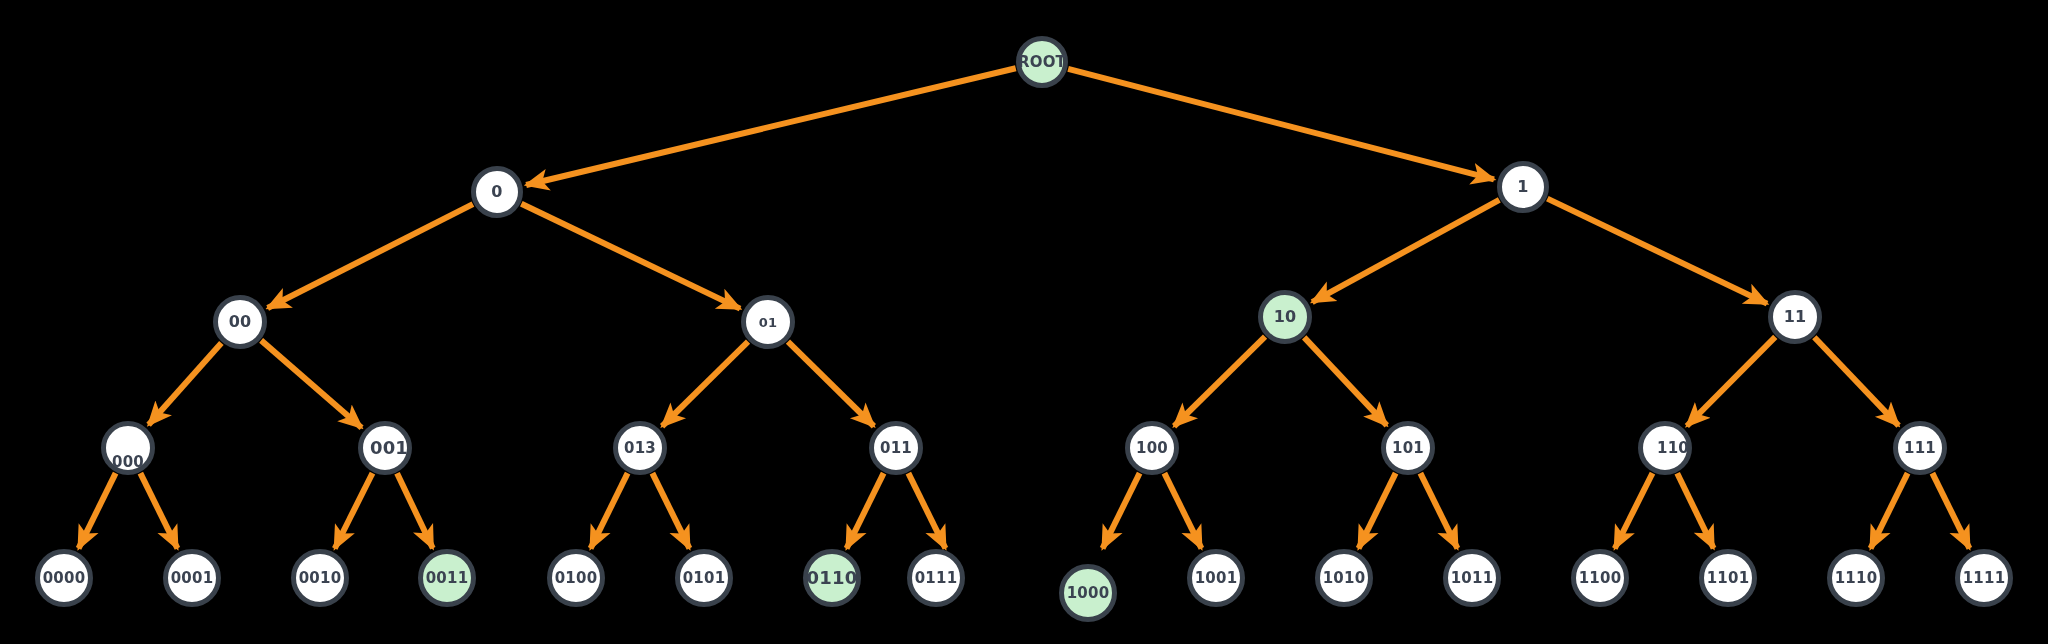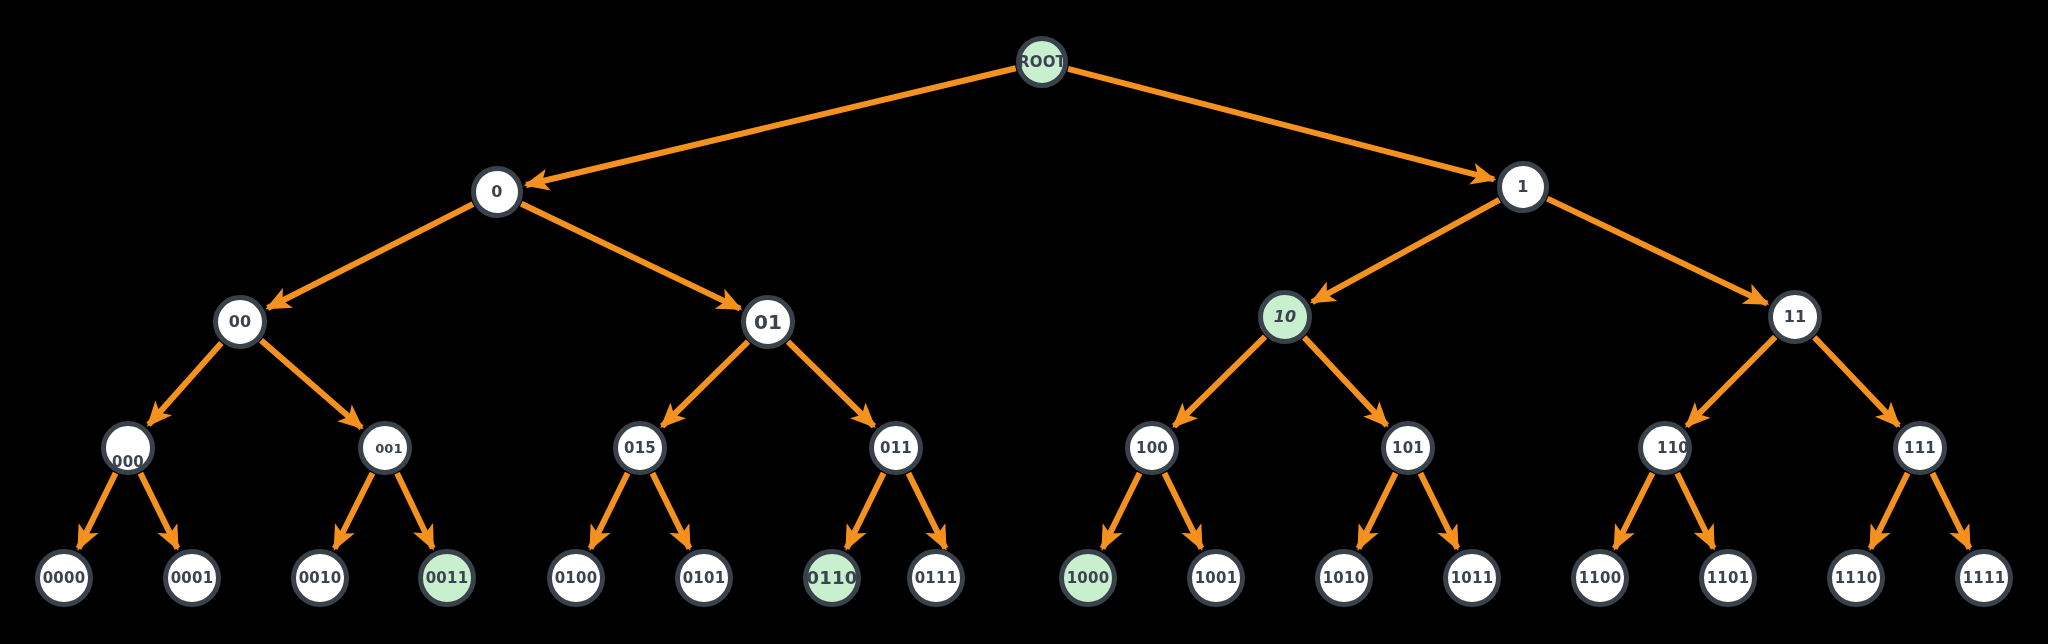--- a/index.html
+++ b/index.html
@@ -106,36 +106,36 @@
       <div class="node" style="left: 497px; top: 192px; width: 52px; height: 52px;">
         <span class="node-label" style="font-size: 16px;">0</span>
       </div>
       <div class="node" style="left: 1523px; top: 187px; width: 52px; height: 52px;">
         <span class="node-label" style="font-size: 16px;">1</span>
       </div>
       <div class="node" style="left: 240px; top: 322px; width: 54px; height: 54px;">
         <span class="node-label" style="font-size: 16px;">00</span>
       </div>
       <div class="node" style="left: 768px; top: 322px; width: 54px; height: 54px;">
-        <span class="node-label" style="font-size: 20px;">01</span>
+        <span class="node-label" style="font-size: 13px;">01</span>
       </div>
       <div class="node highlight" style="left: 1285px; top: 317px; width: 54px; height: 54px;">
-        <span class="node-label" style="font-size: 16px; font-style: italic;">10</span>
+        <span class="node-label" style="font-size: 16px;">10</span>
       </div>
       <div class="node" style="left: 1795px; top: 317px; width: 54px; height: 54px;">
         <span class="node-label" style="font-size: 16px;">11</span>
       </div>
       <div class="node" style="left: 128px; top: 448px; width: 54px; height: 54px; align-items: flex-end;">
         <span class="node-label" style="font-size: 15px;">000</span>
       </div>
       <div class="node" style="left: 385px; top: 448px; width: 54px; height: 54px;">
-        <span class="node-label" style="font-size: 13px; margin-left: 8px;">001</span>
+        <span class="node-label" style="font-size: 18px; margin-left: 8px;">001</span>
       </div>
       <div class="node" style="left: 640px; top: 448px; width: 54px; height: 54px;">
-        <span class="node-label" style="font-size: 15px;">015</span>
+        <span class="node-label" style="font-size: 15px;">013</span>
       </div>
       <div class="node" style="left: 896px; top: 448px; width: 54px; height: 54px;">
         <span class="node-label" style="font-size: 15px;">011</span>
       </div>
       <div class="node" style="left: 1152px; top: 448px; width: 54px; height: 54px;">
         <span class="node-label" style="font-size: 15px;">100</span>
       </div>
       <div class="node" style="left: 1408px; top: 448px; width: 54px; height: 54px;">
         <span class="node-label" style="font-size: 15px;">101</span>
       </div>
@@ -162,21 +162,21 @@
       </div>
       <div class="node" style="left: 704px; top: 578px; width: 58px; height: 58px;">
         <span class="node-label" style="font-size: 15px;">0101</span>
       </div>
       <div class="node highlight" style="left: 832px; top: 578px; width: 58px; height: 58px;">
         <span class="node-label" style="font-size: 18px;">0110</span>
       </div>
       <div class="node" style="left: 936px; top: 578px; width: 58px; height: 58px;">
         <span class="node-label" style="font-size: 15px;">0111</span>
       </div>
-      <div class="node highlight" style="left: 1088px; top: 578px; width: 58px; height: 58px;">
+      <div class="node highlight" style="left: 1088px; top: 593px; width: 58px; height: 58px;">
         <span class="node-label" style="font-size: 15px;">1000</span>
       </div>
       <div class="node" style="left: 1216px; top: 578px; width: 58px; height: 58px;">
         <span class="node-label" style="font-size: 15px;">1001</span>
       </div>
       <div class="node" style="left: 1344px; top: 578px; width: 58px; height: 58px;">
         <span class="node-label" style="font-size: 15px;">1010</span>
       </div>
       <div class="node" style="left: 1472px; top: 578px; width: 58px; height: 58px;">
         <span class="node-label" style="font-size: 15px;">1011</span>

